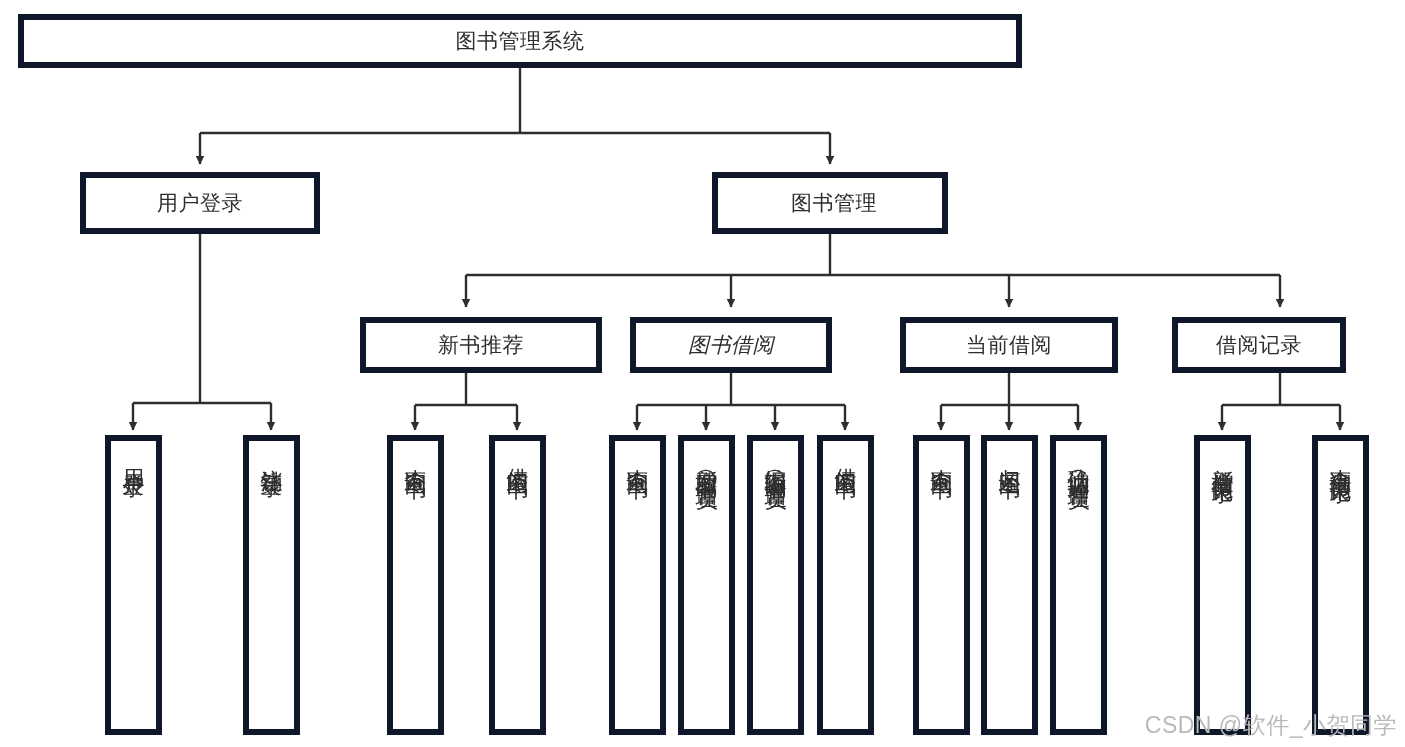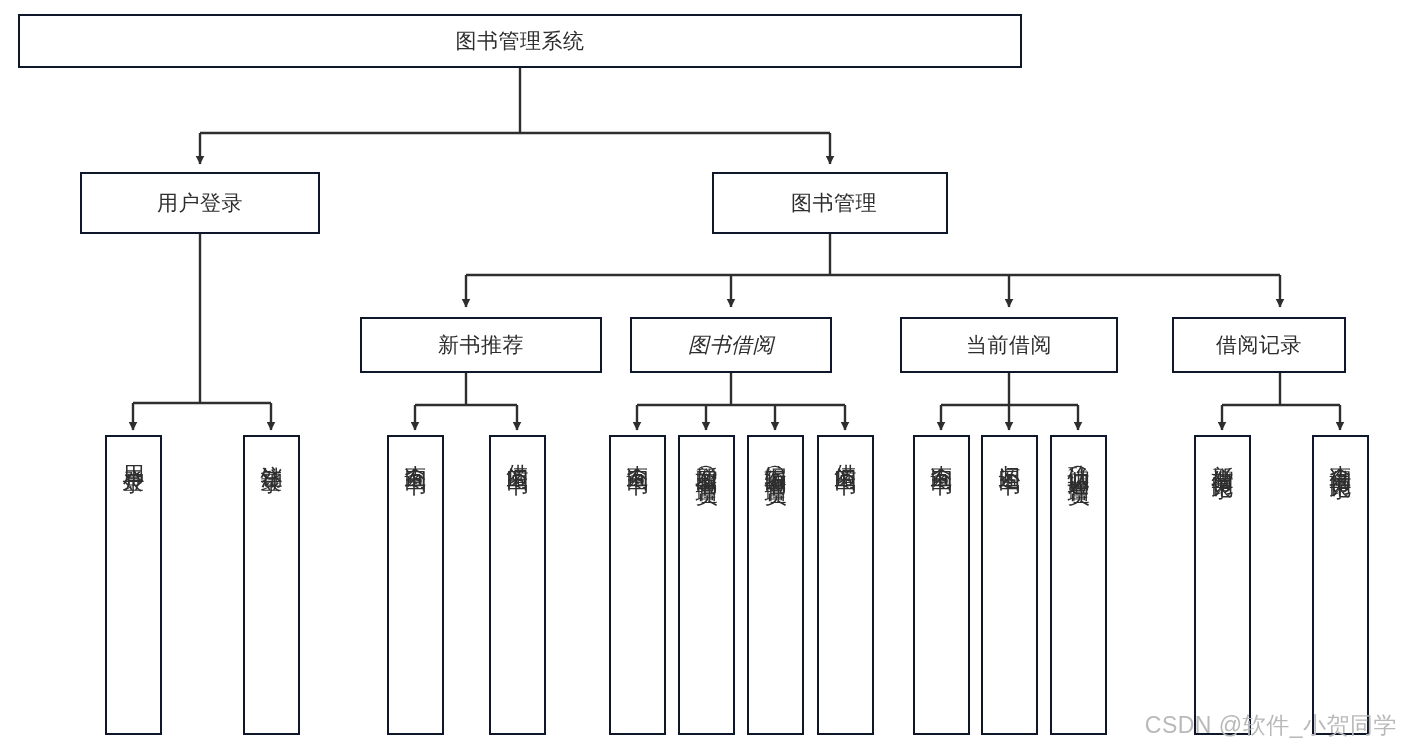--- a/index.html
+++ b/index.html
@@ -17,21 +17,21 @@
   }
   svg.connectors{
     position:absolute;left:0;top:0;
     width:1405px;height:747px;
     pointer-events:none;
   }
   .node{
     position:absolute;
     box-sizing:border-box;
     background:#ffffff;
-    border:2px solid #0f172a;
+    border:6px solid #0f172a;
     display:flex;
     align-items:center;
     justify-content:center;
     color:#2b2b2b;
   }
   .node .label{
     display:block;
     text-align:center;
     line-height:1.18;
     letter-spacing:0.5px;

